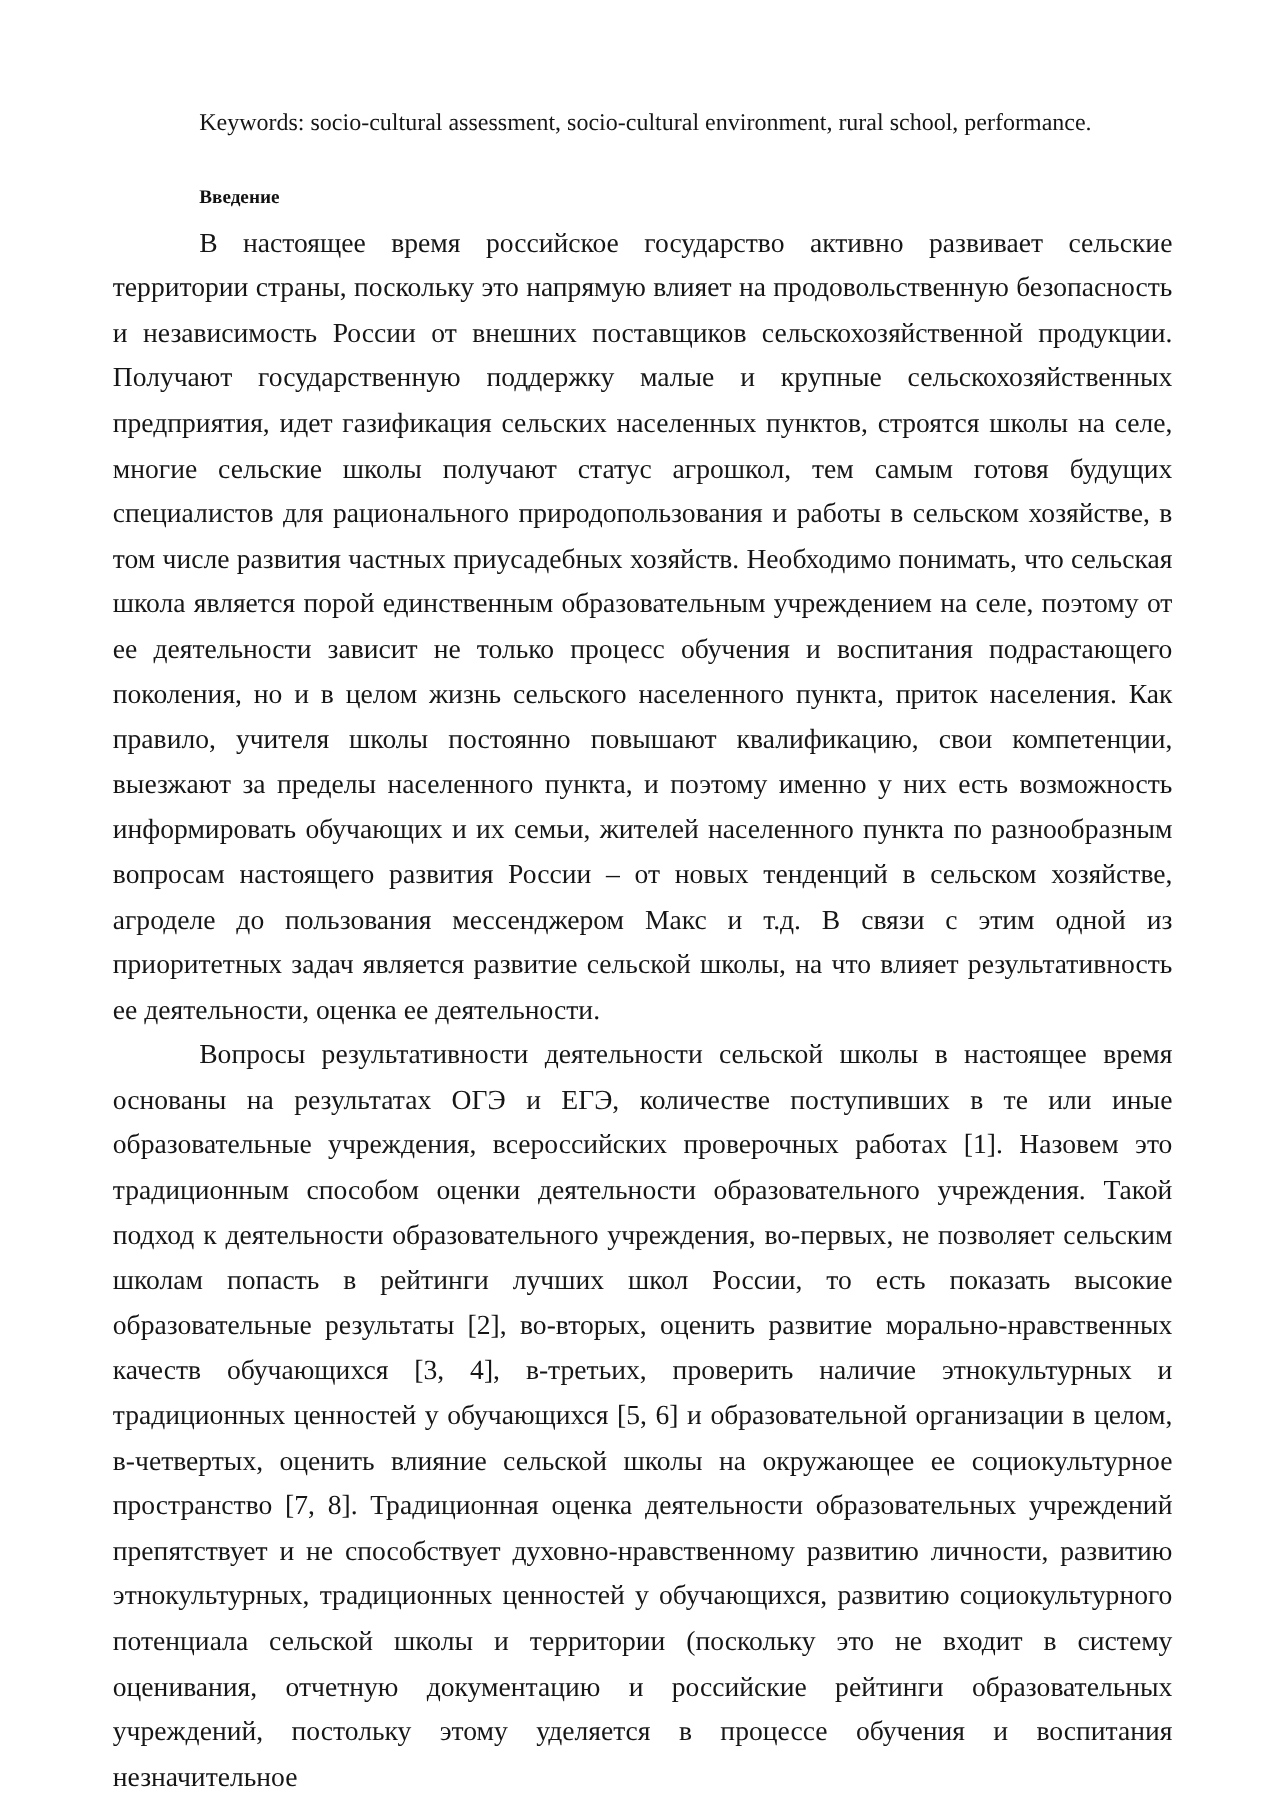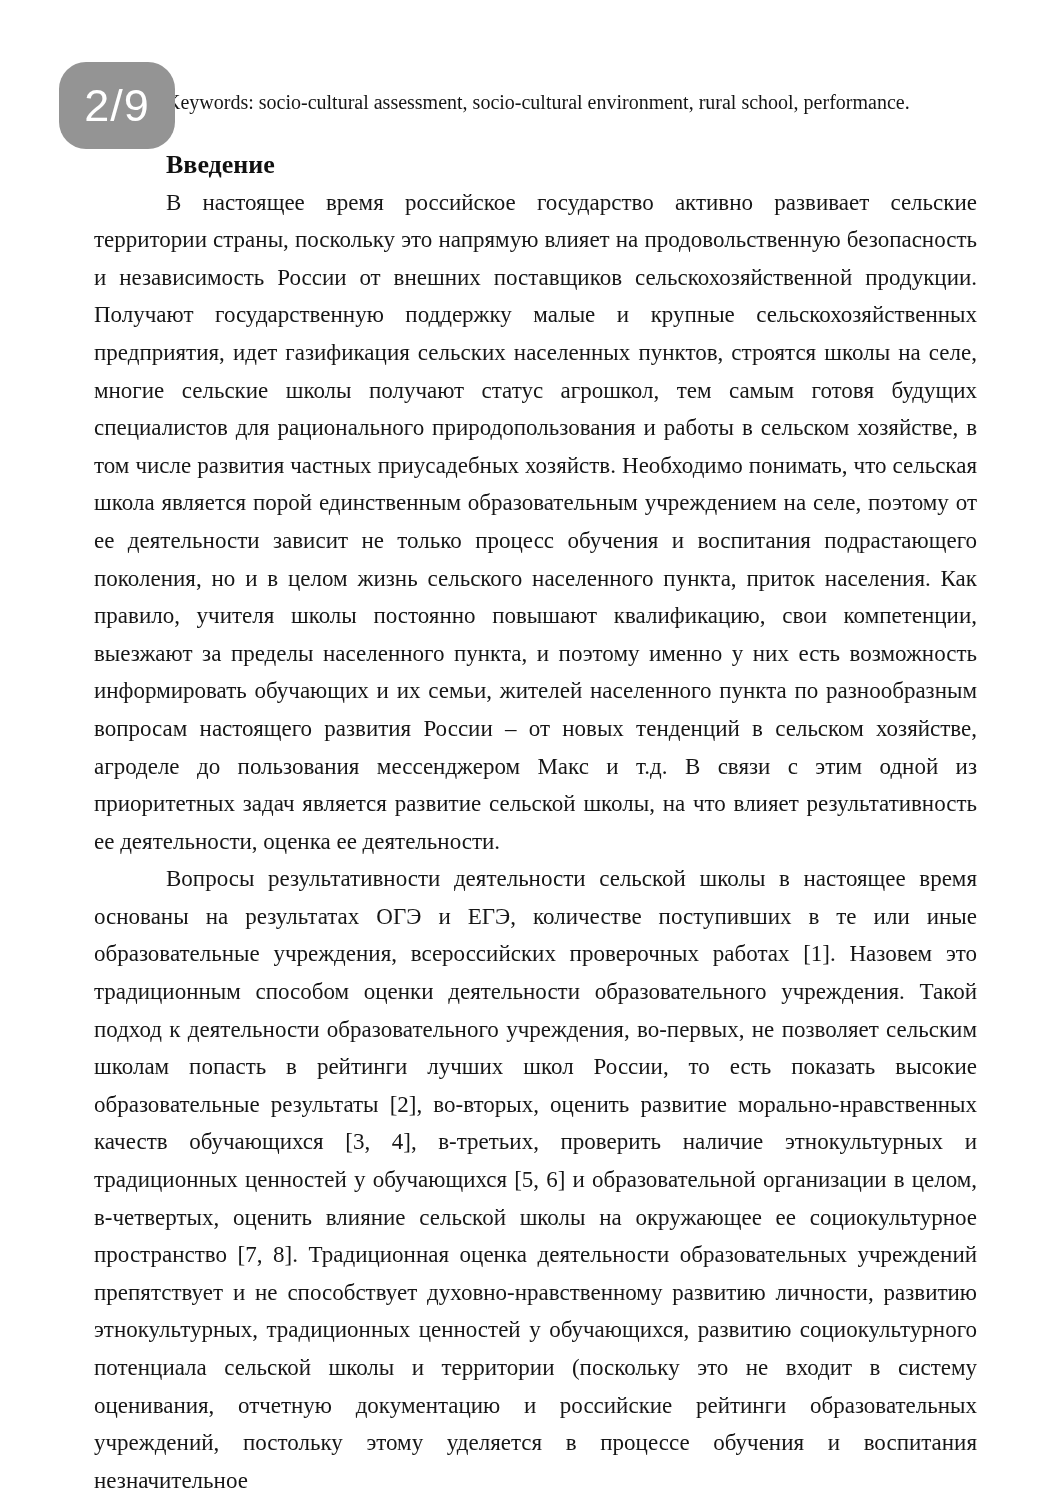--- a/index.html
+++ b/index.html
@@ -50,21 +50,21 @@
     white-space: nowrap;
   }
   .content {
     position: absolute;
     left: 94px;
     top: 146px;
     width: 883px;
   }
   .intro-heading {
     margin: 0 0 0 72px;
-    font-size: 26px;
+    font-size: 16px;
     font-weight: bold;
     line-height: 37.6px;
     color: #111111;
   }
   .para {
     margin: 0;
     font-size: 23px;
     line-height: 37.6px;
     text-align: justify;
     text-indent: 72px;
@@ -78,17 +78,14 @@
 <div class="page">
 
   <div class="keywords">Keywords: socio-cultural assessment, socio-cultural environment, rural school, performance.</div>
 
   <div class="content">
     <h2 class="intro-heading">Введение</h2>
     <p class="para">В настоящее время российское государство активно развивает сельские территории страны, поскольку это напрямую влияет на продовольственную безопасность и независимость России от внешних поставщиков сельскохозяйственной продукции. Получают государственную поддержку малые и крупные сельскохозяйственных предприятия, идет газификация сельских населенных пунктов, строятся школы на селе, многие сельские школы получают статус агрошкол, тем самым готовя будущих специалистов для рационального природопользования и работы в сельском хозяйстве, в том числе развития частных приусадебных хозяйств. Необходимо понимать, что сельская школа является порой единственным образовательным учреждением на селе, поэтому от ее деятельности зависит не только процесс обучения и воспитания подрастающего поколения, но и в целом жизнь сельского населенного пункта, приток населения. Как правило, учителя школы постоянно повышают квалификацию, свои компетенции, выезжают за пределы населенного пункта, и поэтому именно у них есть возможность информировать обучающих и их семьи, жителей населенного пункта по разнообразным вопросам настоящего развития России – от новых тенденций в сельском хозяйстве, агроделе до пользования мессенджером Макс и т.д. В связи с этим одной из приоритетных задач является развитие сельской школы, на что влияет результативность ее деятельности, оценка ее деятельности.</p>
     <p class="para">Вопросы результативности деятельности сельской школы в настоящее время основаны на результатах ОГЭ и ЕГЭ, количестве поступивших в те или иные образовательные учреждения, всероссийских проверочных работах [1]. Назовем это традиционным способом оценки деятельности образовательного учреждения. Такой подход к деятельности образовательного учреждения, во-первых, не позволяет сельским школам попасть в рейтинги лучших школ России, то есть показать высокие образовательные результаты [2], во-вторых, оценить развитие морально-нравственных качеств обучающихся [3, 4], в-третьих, проверить наличие этнокультурных и традиционных ценностей у обучающихся [5, 6] и образовательной организации в целом, в-четвертых, оценить влияние сельской школы на окружающее ее социокультурное пространство [7, 8]. Традиционная оценка деятельности образовательных учреждений препятствует и не способствует духовно-нравственному развитию личности, развитию этнокультурных, традиционных ценностей у обучающихся, развитию социокультурного потенциала сельской школы и территории (поскольку это не входит в систему оценивания, отчетную документацию и российские рейтинги образовательных учреждений, постольку этому уделяется в процессе обучения и воспитания незначительное</p>
   </div>
 
-  <div class="badge" style="background-color: rgb(148, 148, 148);">
-    <span>2/9</span>
-  </div>
 
 </div>
 
 </body></html>

